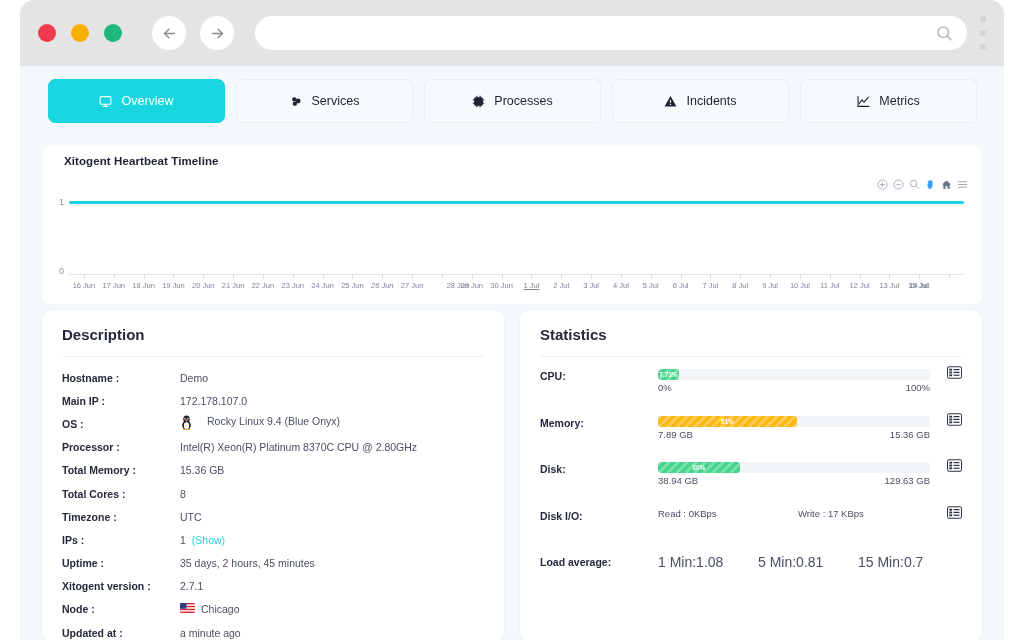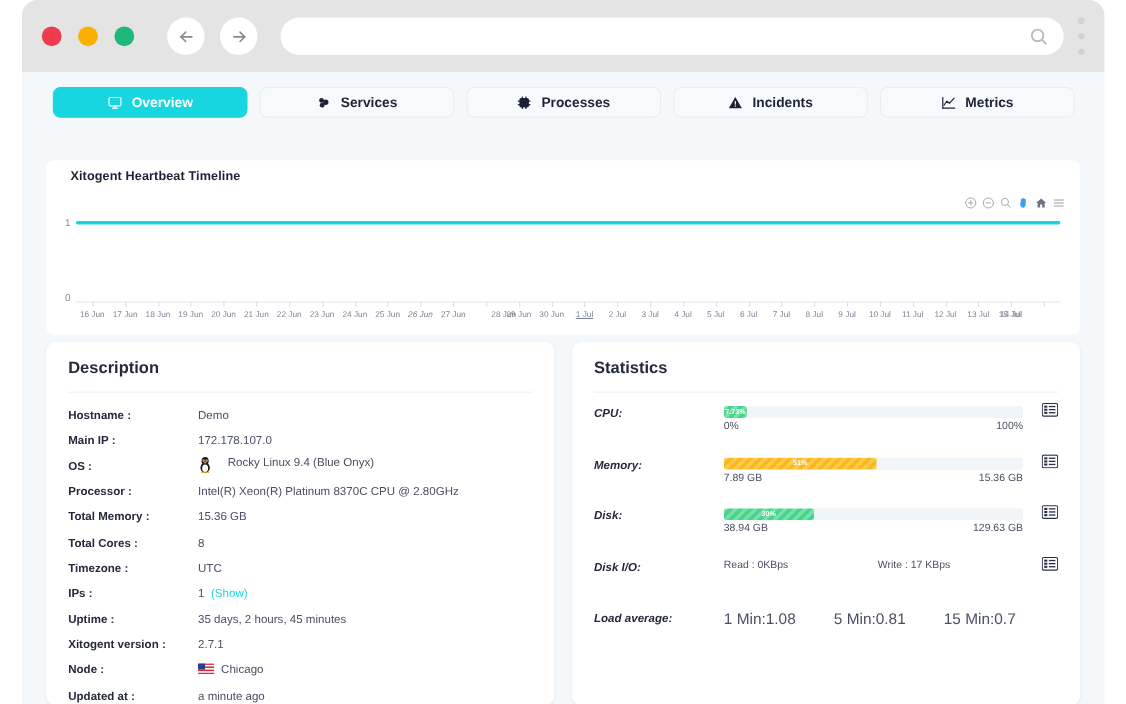--- a/index.html
+++ b/index.html
@@ -88,28 +88,28 @@
     width: 984px; height: 80px;
     background: #f5f8fa;
   }
   .tabs {
     position: absolute;
     left: 28px; top: 13px;
     display: flex;
     gap: 11px;
   }
   .tab {
-    width: 177px; height: 28px;
+    width: 177px; height: 44px;
     border-radius: 7px;
     background: #f7fafc;
     border: 1px solid #e7edf2;
     display: flex; align-items: center; justify-content: center;
     gap: 9px;
     font-size: 12.5px;
-    font-weight: bold;
+    font-weight: normal;
     color: #1e2235;
     cursor: pointer;
   }
   .tab.active {
     background: #17d6e0;
     border-color: #17d6e0;
     color: #ffffff;
   }
   .tab .t-icon { display: flex; align-items: center; }
   .tab .t-icon svg { display: block; }
@@ -271,21 +271,20 @@
   .stat-row {
     position: relative;
     height: 46.5px;
   }
   .stat-key {
     position: absolute;
     left: 0; top: 4px;
     font-size: 10.5px;
     font-weight: bold;
     color: #25293c;
-    font-style: italic;
   }
   .bar-wrap {
     position: absolute;
     left: 118px; top: 3px;
     width: 272px;
   }
   .bar-track {
     position: relative;
     width: 272px; height: 11px;
     background: #f1f5f7;

